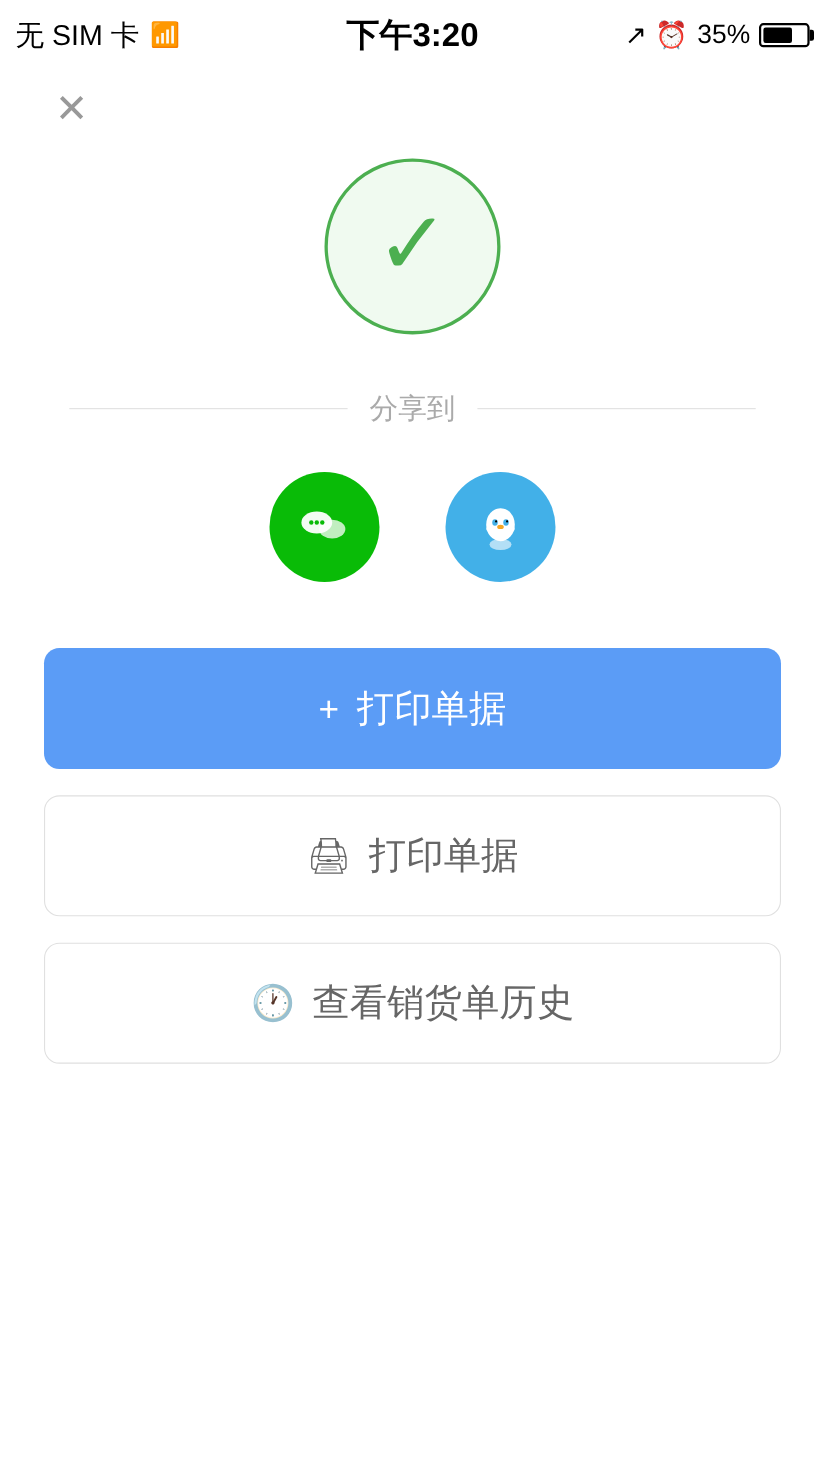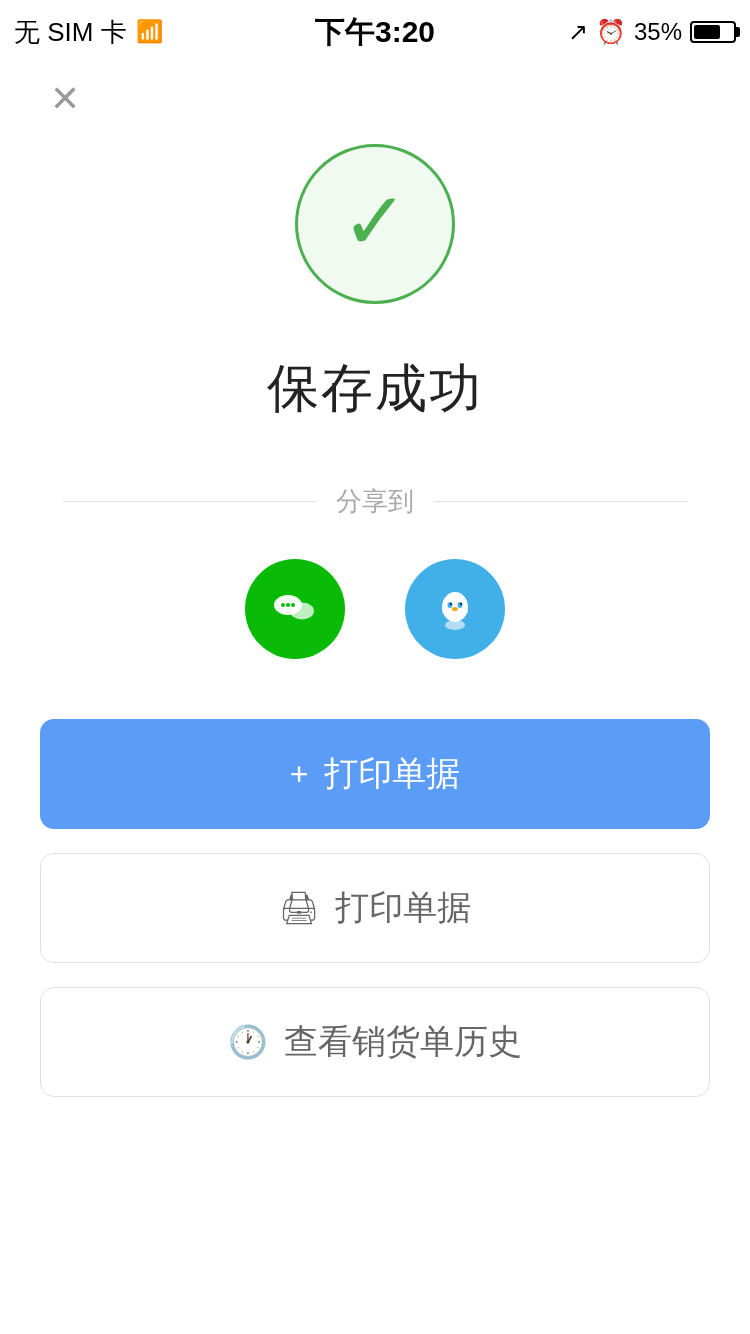--- a/index.html
+++ b/index.html
@@ -266,21 +266,20 @@
 <div class="close-btn">
   <span class="close-x">✕</span>
 </div>
 
 <div class="main-content">
 
   <div class="success-circle">
     <span class="check-mark">✓</span>
   </div>
 
-  <div class="success-title">保存成功</div>
 
   <div class="share-section">
     <div class="share-divider-row">
       <div class="divider-line"></div>
       <span class="share-label">分享到</span>
       <div class="divider-line"></div>
     </div>
 
     <div class="share-icons-row">
 

